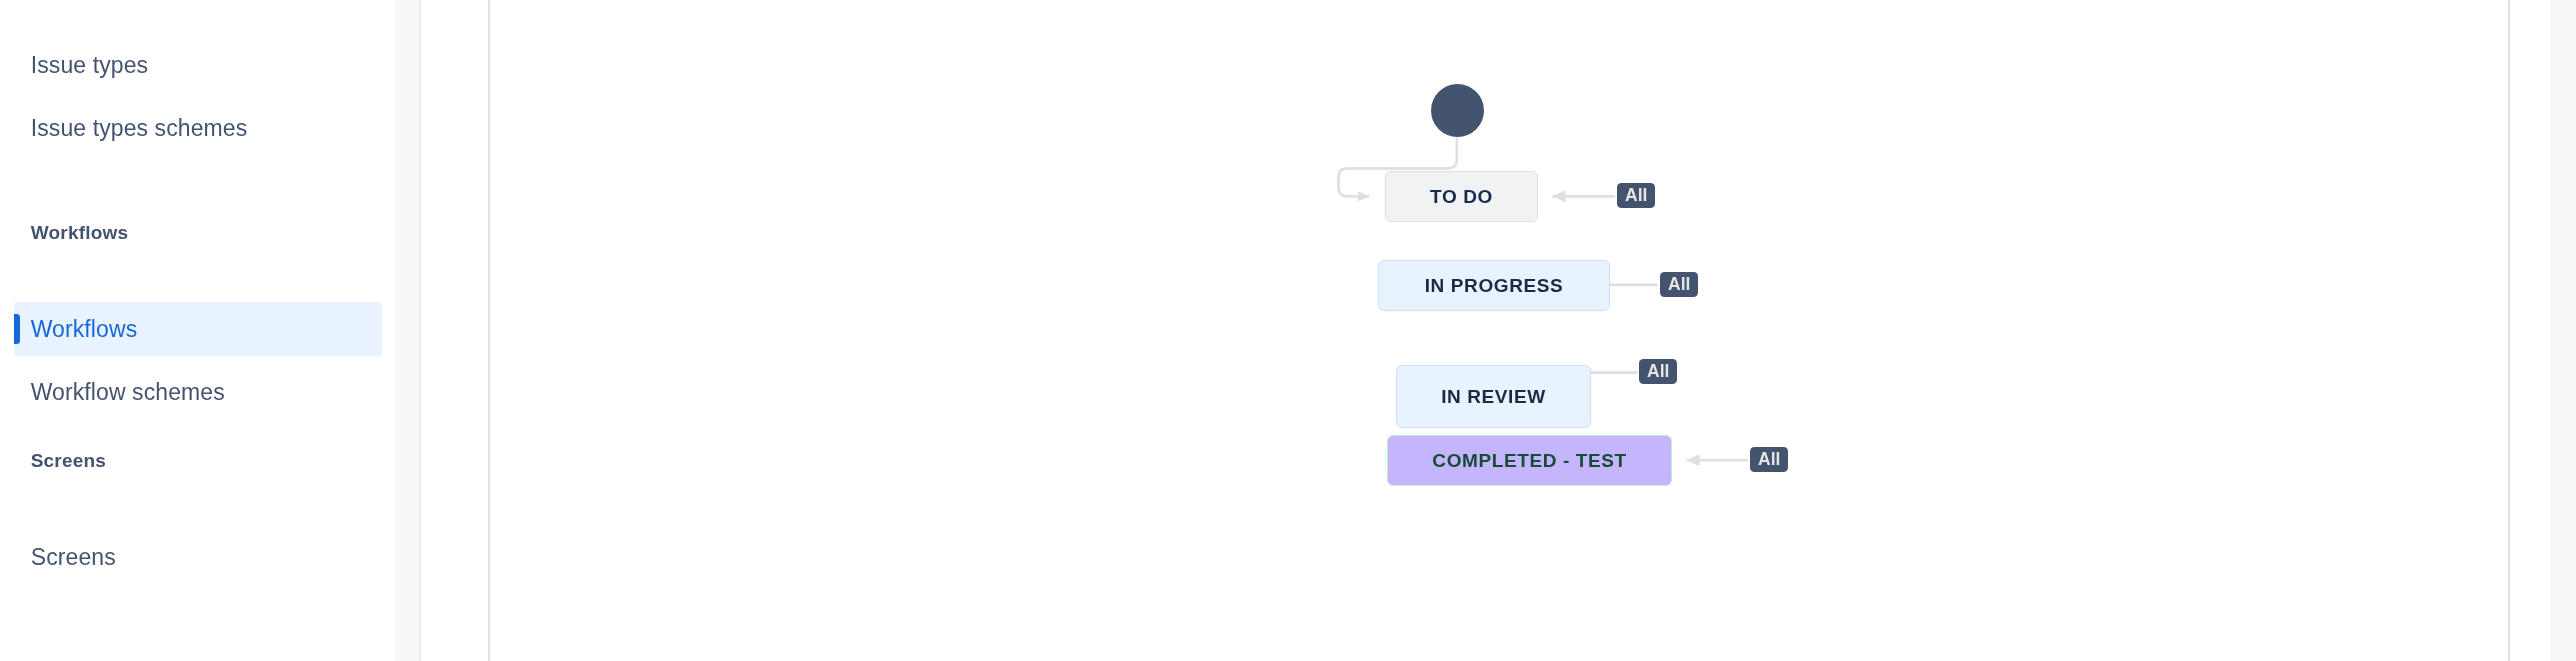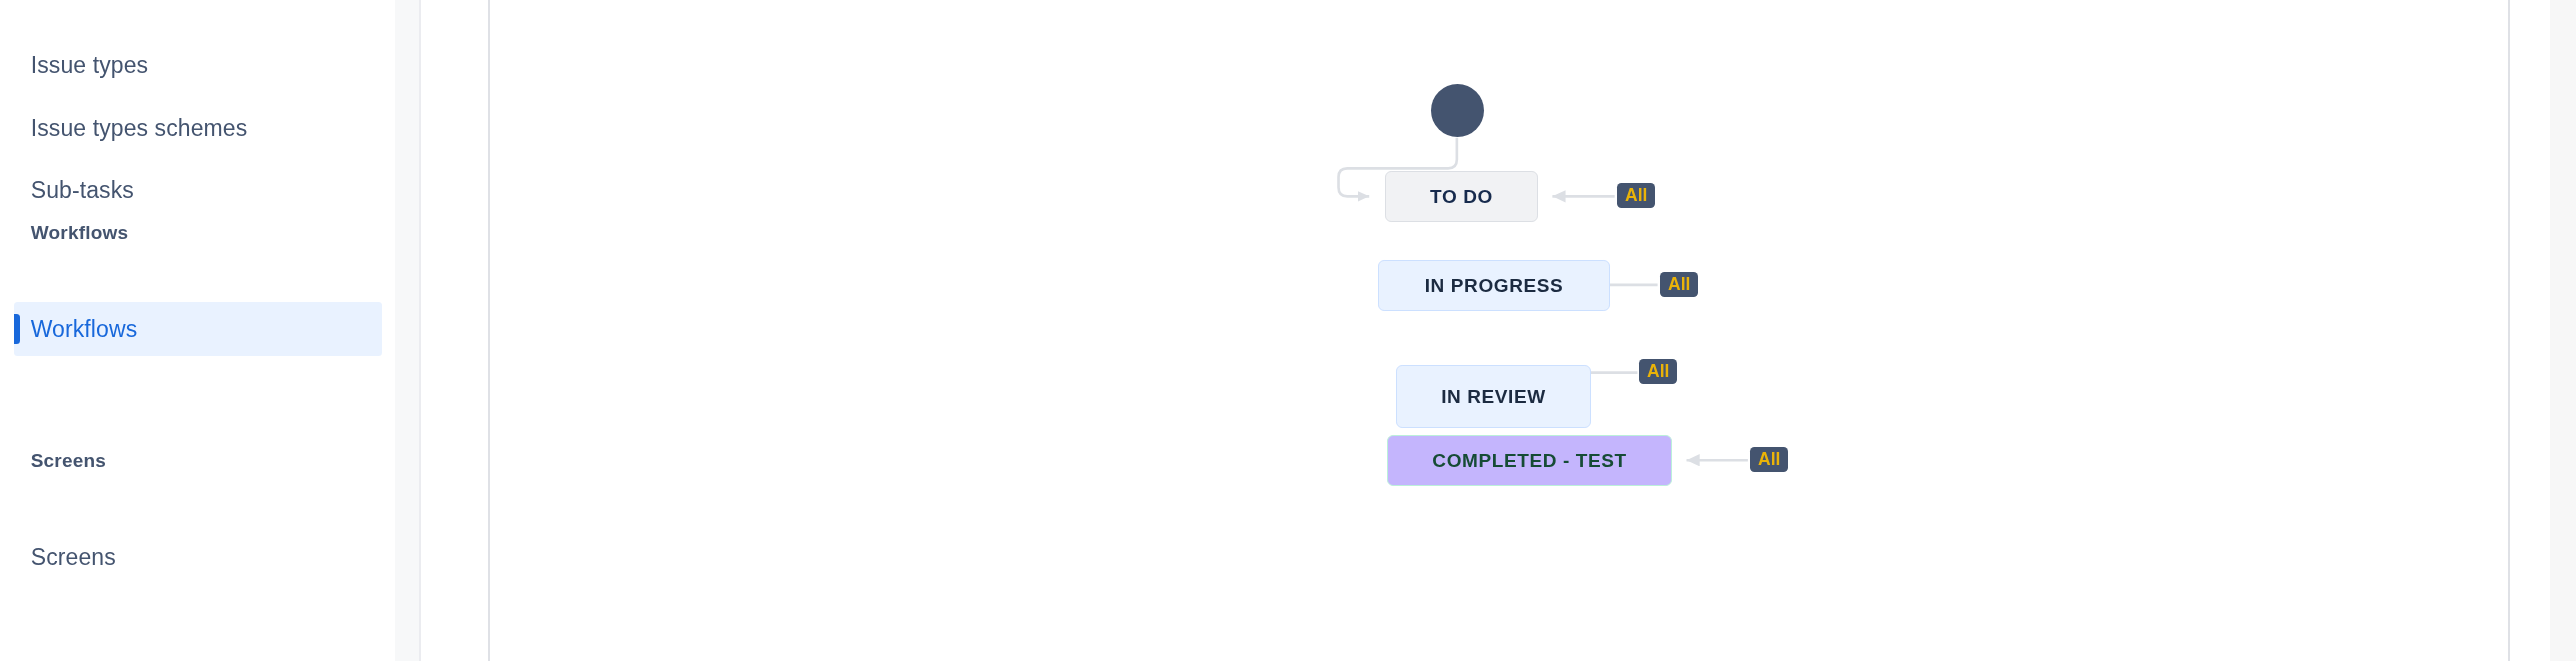--- a/index.html
+++ b/index.html
@@ -97,38 +97,38 @@
     background:#e9f2ff; border:1.8px solid #cce0ff; color:#1c2b41;margin-left:30px;
   }
   .node-green {
     background:#c4b5fd; border:1.8px solid #bbf0da; color:#164b35;
   }
 
   
   .badge-all {
     position:absolute;
     display:flex; align-items:center; justify-content:center;
-    background:#44546f; color:#eab308;
+    background:#44546f; color:#e5e5e5;
     font-size:17.5px; font-weight:bold;
     border-radius:4.4px;
     height:24.6px; padding:0 8px;
     white-space:nowrap;
   }
 </style>
 </head>
 <body>
 
 <div class="app">
 
   <nav class="sidebar" id="sidebar">
       <div class="nav-item" style="top: 0px;">Issue types</div>
       <div class="nav-item" style="top: 63px;">Issue types schemes</div>
-      <div class="nav-item" style="top: 125px;">Sub-tasks</div>
       <div class="nav-heading" style="top: 218px;">Workflows</div>
       <div class="nav-item selected" style="top: 264px;">Workflows</div>
+      <div class="nav-item" style="top: 327px;">Workflow schemes</div>
       <div class="nav-heading" style="top: 446px;">Screens</div>
       <div class="nav-item" style="top: 492px;">Screens</div>
     </nav>
 
   <div class="sb-scroll-track">
     <div class="sb-scroll-thumb" id="sbThumb" style="top: -5.3px; height: 224px;"></div>
   </div>
   <div class="sb-edge"></div>
   <div class="divider"></div>
 

